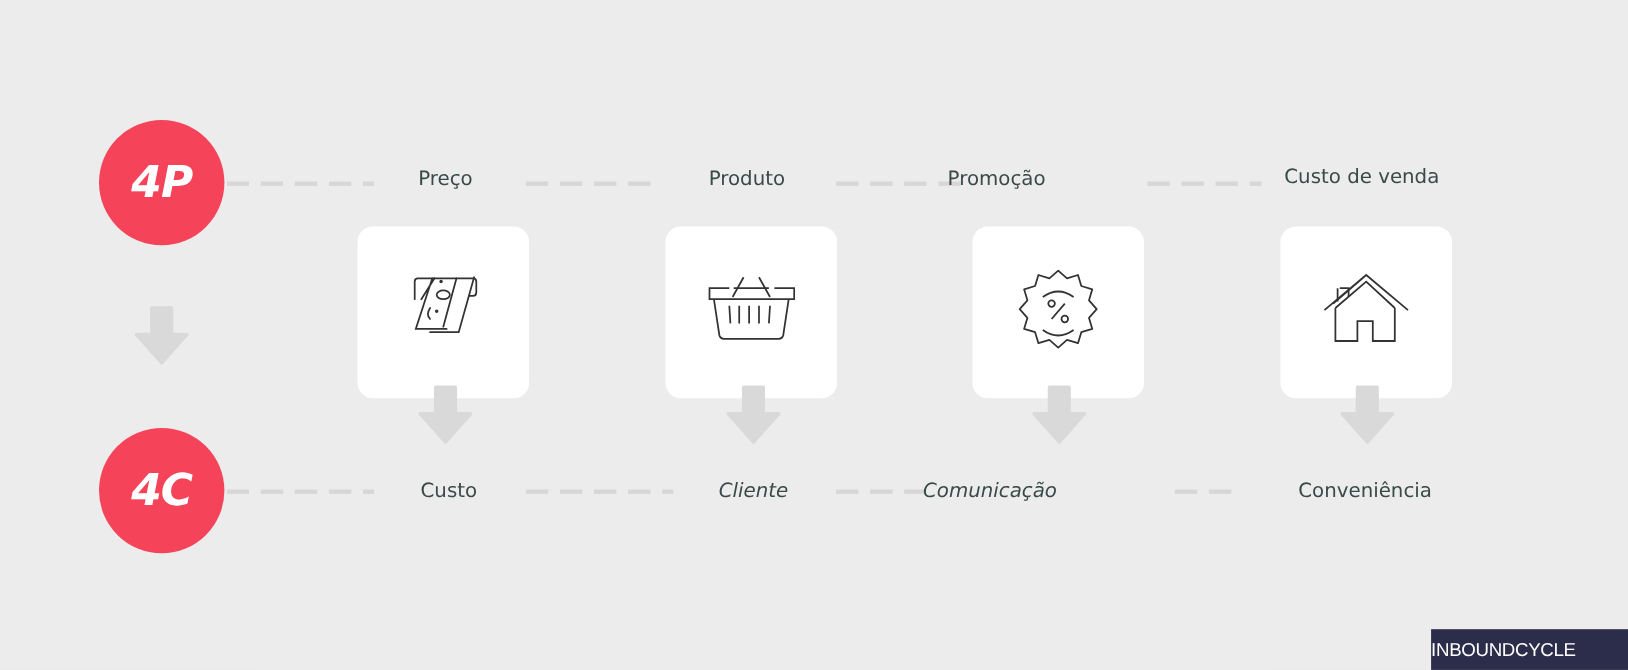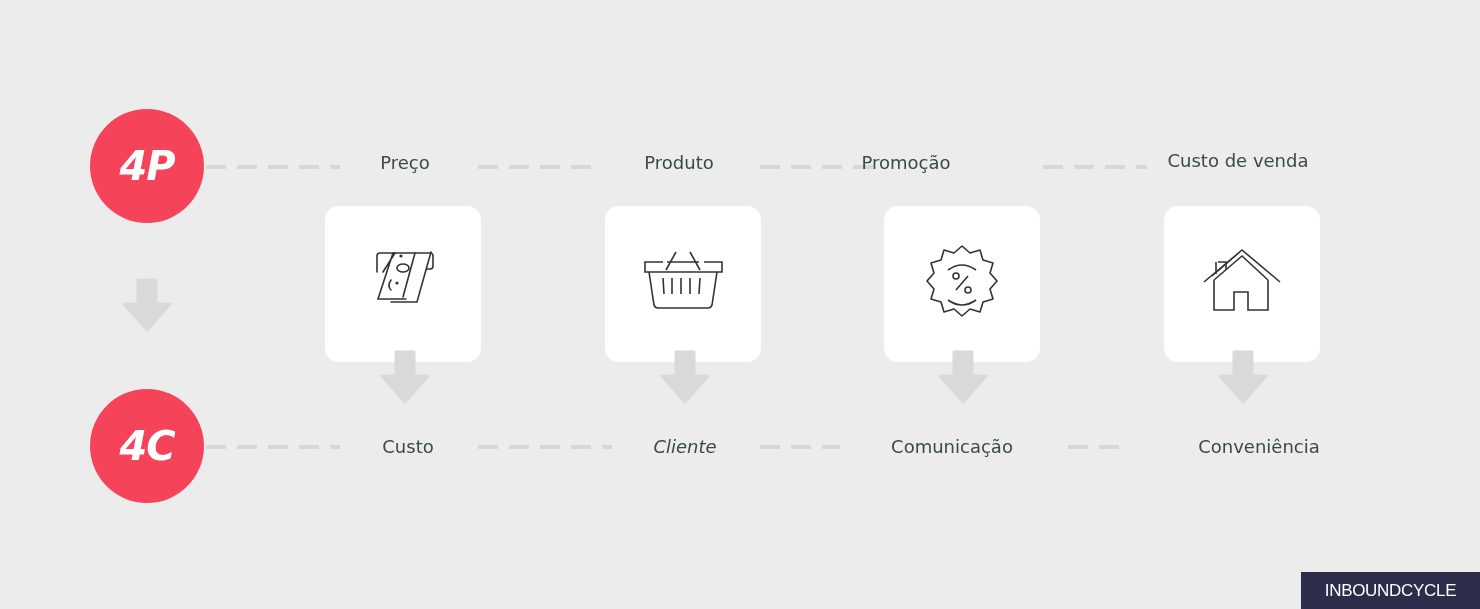--- a/index.html
+++ b/index.html
@@ -7,21 +7,21 @@
          font-family:"DejaVu Sans", "Liberation Sans", sans-serif; }
   .circle { position:absolute; width:114px; height:114px; border-radius:50%; background:#f5435a;
             color:#fff; font-weight:bold; font-size:40px; display:flex; align-items:center; justify-content:center; letter-spacing:-1px;font-style:italic; }
   .dash { position:absolute; height:4px; background-image:linear-gradient(to right,#d6d7d6 0 20px,transparent 20px 31px);
           background-size:31px 4px; background-repeat:repeat-x; }
   .lbl { position:absolute; color:#3a4a48; font-size:18px; text-align:center; line-height:24px; transform:translateX(-50%); white-space:nowrap; }
   .card { position:absolute; width:156px; height:156px; background:#fff; border-radius:14px; }
   .card svg { position:absolute; left:38px; top:38px; width:80px; height:80px; }
   .arrow { position:absolute; width:50px; height:56px; }
   .logo { position:absolute; left:1301px; top:572px; width:179px; height:37px; background:#2b2d4a; color:#fff;
-          font-family:"Liberation Sans", sans-serif; font-size:17px; display:flex; align-items:center; justify-content:center; letter-spacing:-0.3px; }
+          font-family:"Liberation Sans", sans-serif; font-size:17px; display:flex; align-items:center; justify-content:flex-start; letter-spacing:-0.3px; }
 </style>
 </head>
 <body>
 
 <div class="circle" style="left:90px;top:109px;">
     <span>4P</span>
   </div>
 <div class="dash" style="left:206px;top:165px;width:134px;"></div>
 <div class="lbl" style="left:405px;top:151px;">Preço</div>
 <div class="dash" style="left:478px;top:165px;width:114px;"></div>
@@ -83,19 +83,19 @@
   </svg>
 
 <div class="circle" style="left:90px;top:389px;">
     <span>4C</span>
   </div>
 <div class="dash" style="left:206px;top:445px;width:134px;"></div>
 <div class="lbl" style="left:408px;top:435px;">Custo</div>
 <div class="dash" style="left:478px;top:445px;width:134px;"></div>
 <div class="lbl" style="left:685px;top:435px;font-style:italic;">Cliente</div>
 <div class="dash" style="left:760px;top:445px;width:80px;"></div>
-<div class="lbl" style="left:952px;top:435px;">Comunicação</div>
+<div class="lbl" style="left:900px;top:435px;font-style:italic;">Comunicação</div>
 <div class="dash" style="left:1068px;top:445px;width:54px;"></div>
-<div class="lbl" style="left:1241px;top:435px;margin-left:18px;">Conveniência</div>
+<div class="lbl" style="left:1241px;top:435px;">Conveniência</div>
 
 <div class="logo">
     <span>INBOUNDCYCLE</span>
   </div>
 
 </body></html>

